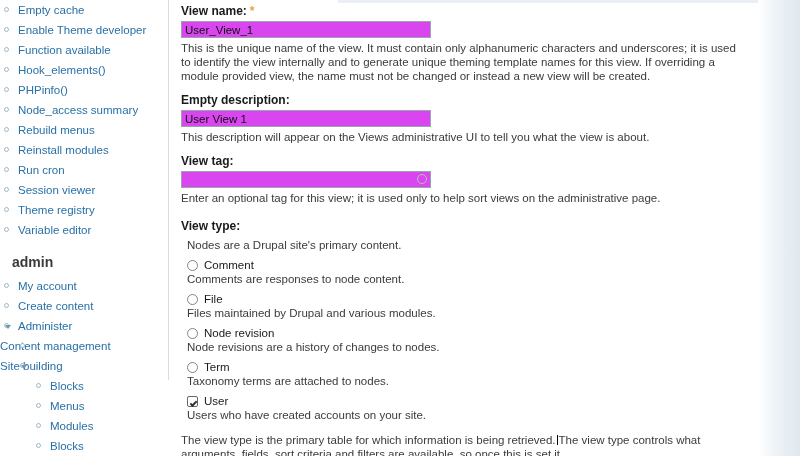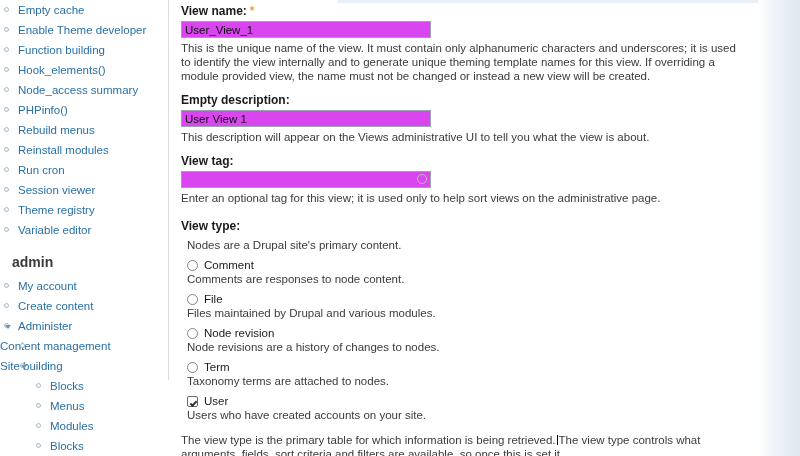--- a/index.html
+++ b/index.html
@@ -235,33 +235,33 @@
         <li class="nav-item lvl1">
           <span class="bullet"></span>
           <a class="nav-link">Empty cache</a>
         </li>
         <li class="nav-item lvl1">
           <span class="bullet"></span>
           <a class="nav-link">Enable Theme developer</a>
         </li>
         <li class="nav-item lvl1">
           <span class="bullet"></span>
-          <a class="nav-link">Function building</a>
+          <a class="nav-link">Function available</a>
         </li>
         <li class="nav-item lvl1">
           <span class="bullet"></span>
           <a class="nav-link">Hook_elements()</a>
         </li>
         <li class="nav-item lvl1">
           <span class="bullet"></span>
+          <a class="nav-link">PHPinfo()</a>
+        </li>
+        <li class="nav-item lvl1">
+          <span class="bullet"></span>
           <a class="nav-link">Node_access summary</a>
-        </li>
-        <li class="nav-item lvl1">
-          <span class="bullet"></span>
-          <a class="nav-link">PHPinfo()</a>
         </li>
         <li class="nav-item lvl1">
           <span class="bullet"></span>
           <a class="nav-link">Rebuild menus</a>
         </li>
         <li class="nav-item lvl1">
           <span class="bullet"></span>
           <a class="nav-link">Reinstall modules</a>
         </li>
         <li class="nav-item lvl1">

